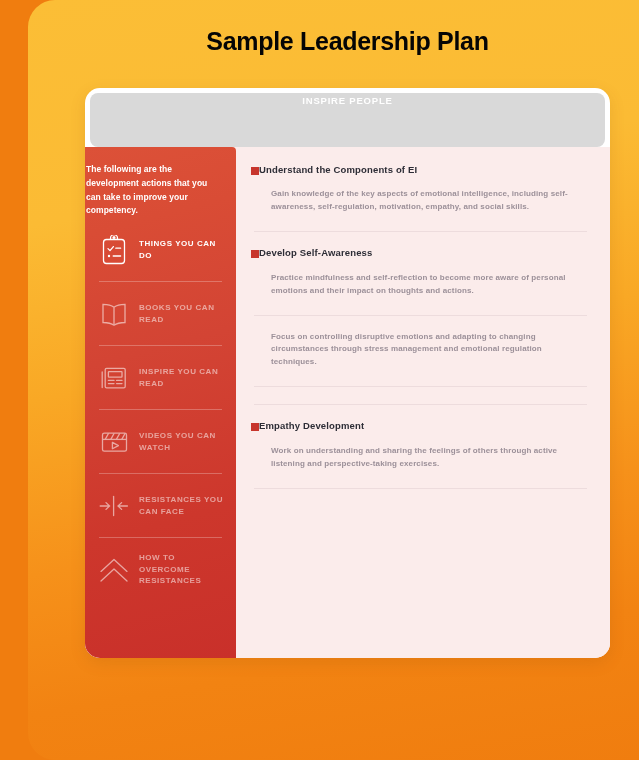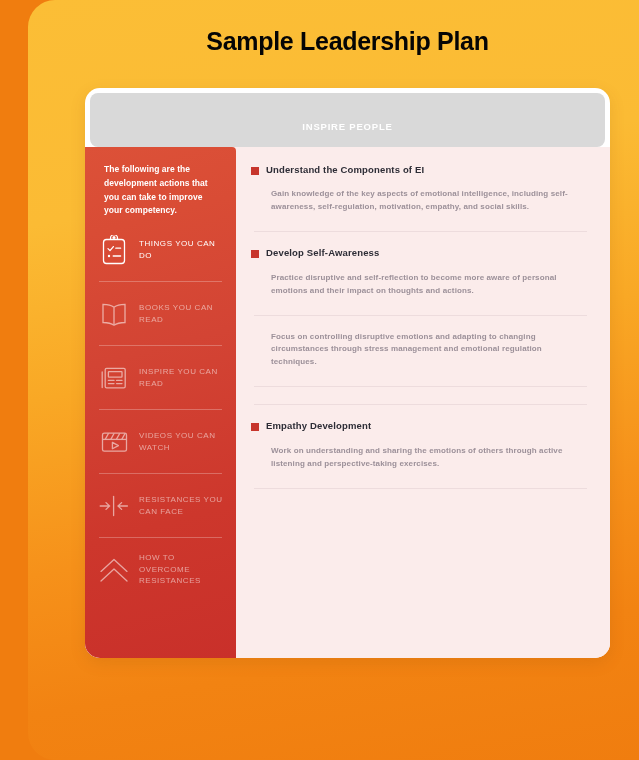--- a/index.html
+++ b/index.html
@@ -66,28 +66,28 @@
     height: 59px;
     display: flex;
     gap: 6px;
     padding: 5px 5px 0 5px;
   }
 
   .tab {
     flex: 1 1 0;
     border-radius: 8px;
     display: flex;
-    align-items: flex-end;
+    align-items: flex-start;
     justify-content: center;
     text-align: center;
     font-size: 9.5px;
     font-weight: bold;
     letter-spacing: 0.8px;
     line-height: 1.28;
-    padding: 14px 6px;
+    padding: 2px 6px;
     color: #ffffff;
     cursor: pointer;
     user-select: none;
   }
 
   .tab.inactive { background: #d9d9d9; }
 
   .tab.active {
     background: linear-gradient(118deg, #cf3a2d 0%, #d24234 45%, #c93528 100%);
     box-shadow: 0 2px 5px rgba(150, 40, 25, 0.30);
@@ -117,21 +117,21 @@
         #c9302a 100%);
     border-top-right-radius: 4px;
     padding: 16px 0 0 0;
   }
 
   #sidebar-intro {
     color: #ffffff;
     font-size: 8.5px;
     line-height: 1.62;
     font-weight: bold;
-    padding: 0 16px 0 19px;
+    padding: 0 16px 0 1px;
     letter-spacing: 0.05px;
   }
 
   .side-item {
     position: relative;
     display: flex;
     align-items: center;
     gap: 8px;
     padding: 0 8px 0 12px;
     height: 63px;
@@ -144,21 +144,21 @@
     height: 34px;
     display: flex;
     align-items: center;
     justify-content: center;
   }
 
   .side-item .ico svg { display: block; }
 
   .side-label {
     font-size: 8px;
-    font-weight: normal;
+    font-weight: bold;
     letter-spacing: 0.55px;
     line-height: 1.45;
     color: rgba(255, 255, 255, 0.52);
   }
 
   .side-item.active .side-label { color: #ffffff; }
   .side-item.active .ico svg { opacity: 1; }
   .side-item .ico svg { opacity: 0.55; }
 
   .side-sep {
@@ -172,21 +172,20 @@
     flex: 1 1 auto;
     padding: 17px 23px 0 15px;
     overflow: hidden;
   }
 
   .entry { padding-bottom: 0; }
 
   .entry-head {
     display: flex;
     align-items: flex-start;
-    gap: 7px;
   }
 
   .bullet {
     flex: 0 0 auto;
     width: 8px;
     height: 8px;
     background: #c7352c;
     margin-top: 3px;
   }
 
@@ -320,36 +319,36 @@
           </div>
           <div class="entry-desc">Gain knowledge of the key aspects of emotional intelligence, including self-awareness, self-regulation, motivation, empathy, and social skills.</div>
         </div>
         <div class="entry-sep"></div>
 
         <div class="entry">
           <div class="entry-head">
             <span class="bullet"></span>
             <span class="entry-title">Develop Self-Awareness</span>
           </div>
-          <div class="entry-desc">Practice disruptive and self-reflection to become more aware of personal emotions and their impact on thoughts and actions.</div>
+          <div class="entry-desc">Practice mindfulness and self-reflection to become more aware of personal emotions and their impact on thoughts and actions.</div>
         </div>
         <div class="entry-sep"></div>
 
         <div class="entry">
           <div class="entry-desc">Focus on controlling disruptive emotions and adapting to changing circumstances through stress management and emotional regulation techniques.</div>
         </div>
         <div class="entry-sep"></div>
 
         <div class="entry-sep"></div>
 
         <div class="entry">
           <div class="entry-head">
             <span class="bullet"></span>
             <span class="entry-title">Empathy Development</span>
           </div>
-          <div class="entry-desc">Work on understanding and sharing the emotions of others through active listening and perspective-taking exercises.</div>
+          <div class="entry-desc">Work on understanding and sharing the feelings of others through active listening and perspective-taking exercises.</div>
         </div>
         <div class="entry-sep"></div>
 
       </div>
     </div>
   </div>
 </div>
 
 </body></html>

